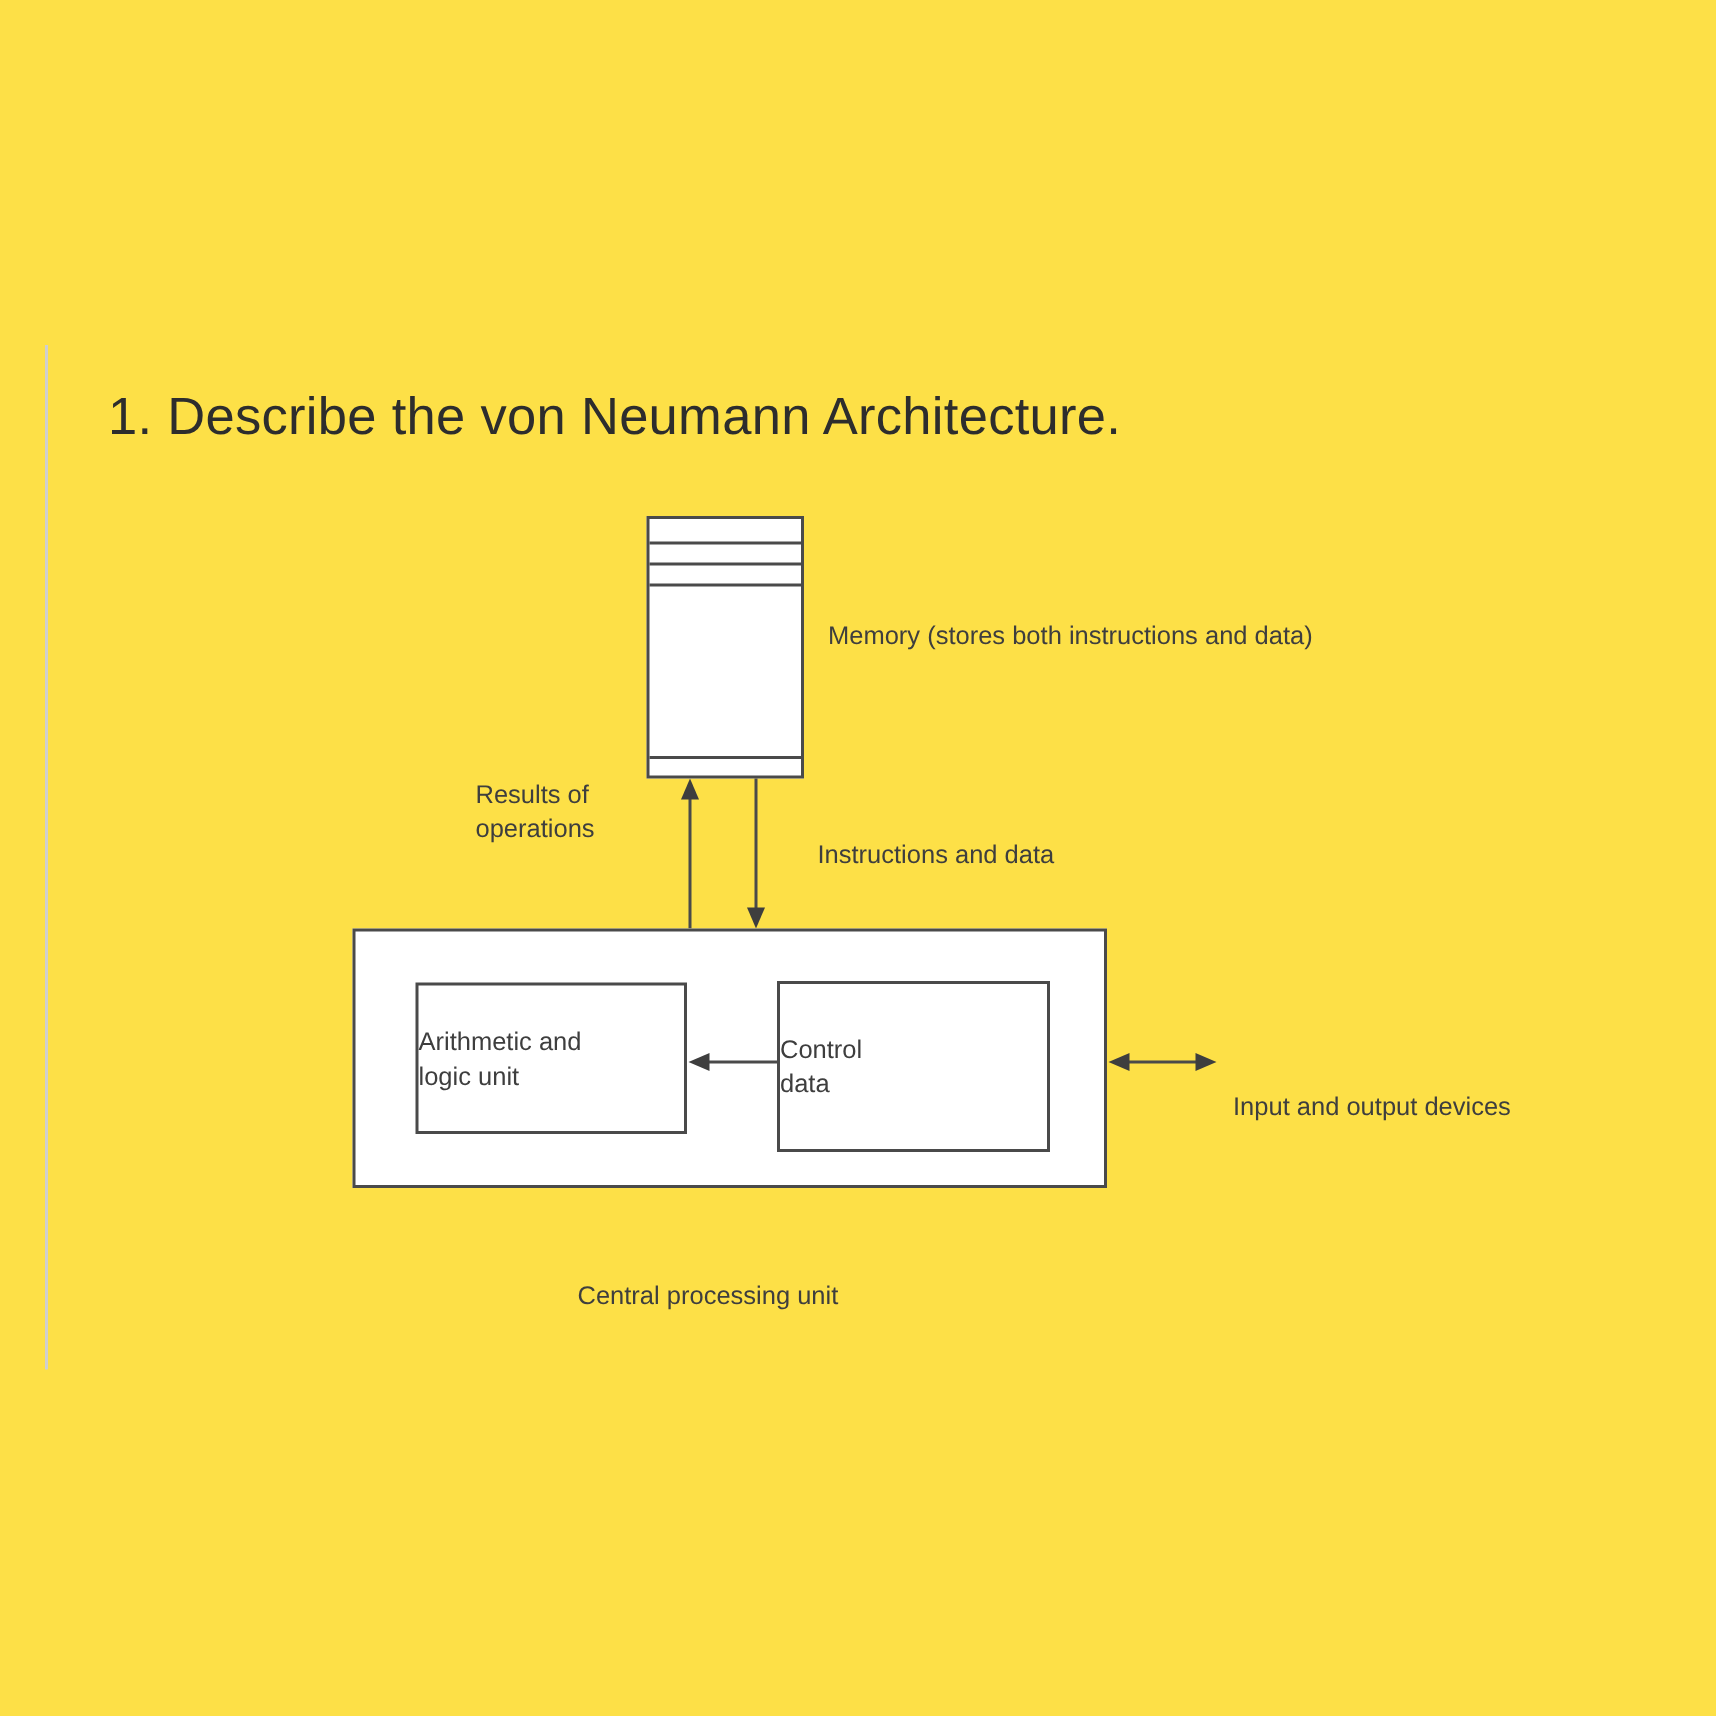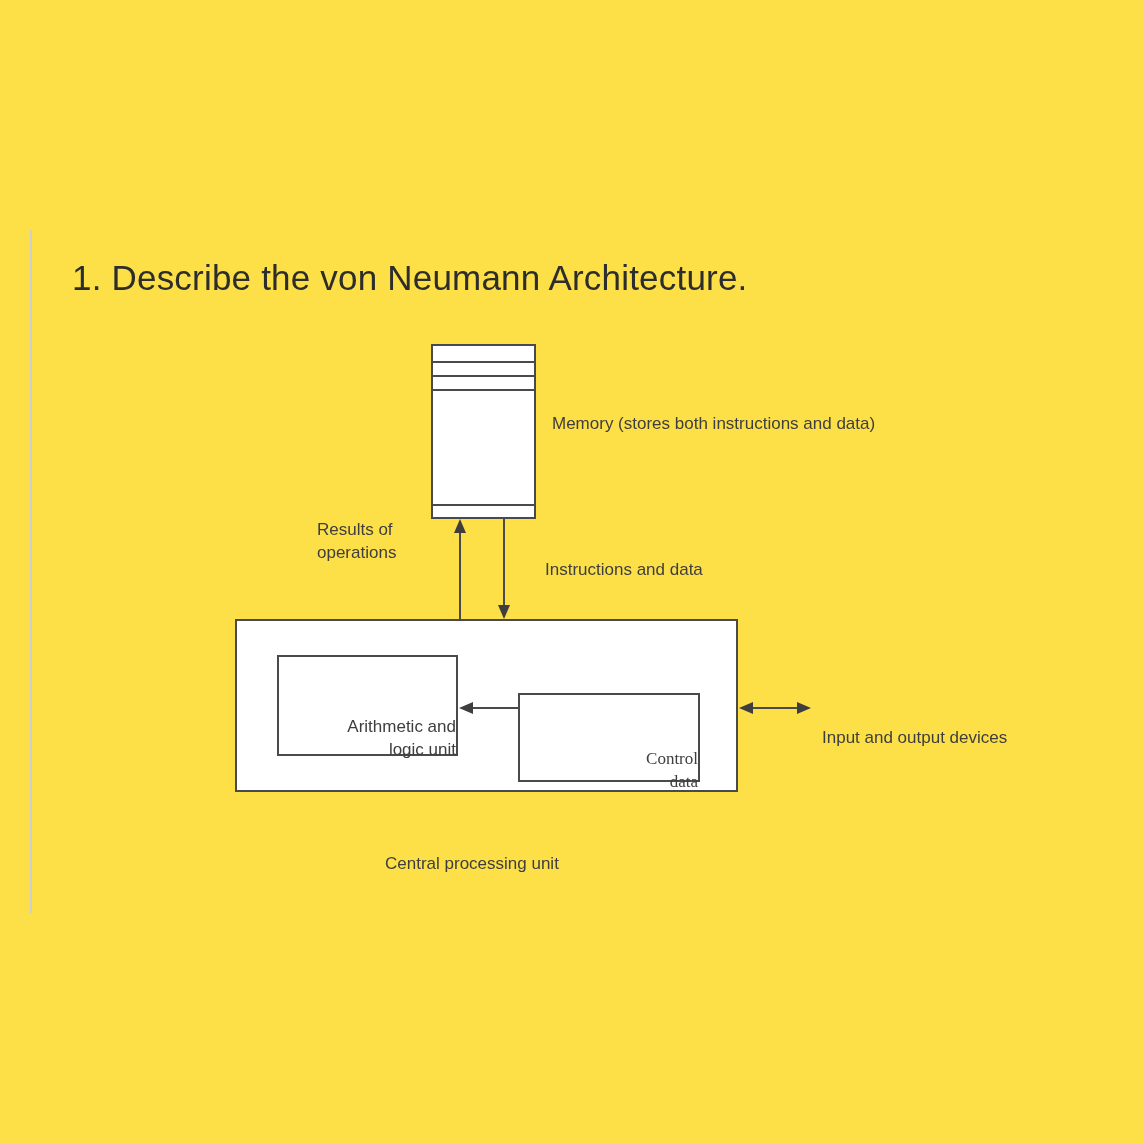--- a/index.html
+++ b/index.html
@@ -36,24 +36,23 @@
   .dline { position: absolute; background: #4a4a4a; }
   .dlabel {
     position: absolute;
     font-size: 17px;
     color: #3e3e3e;
     line-height: 23px;
     white-space: nowrap;
   }
   .center-label {
     display: flex; flex-direction: column;
-    align-items: flex-end; justify-content: center;
+    align-items: flex-start; justify-content: center;
     width: 100%; height: 100%;
     text-align: center;
-    margin-top: 32px;
   }
 
   
   .mem-line { position: absolute; left: 0; width: 100%; height: 2px; background: #4a4a4a; }
 
   
   .ah { position: absolute; width: 0; height: 0; }
   .ah-up    { border-left: 6px solid transparent; border-right: 6px solid transparent; border-bottom: 14px solid #3e3e3e; }
   .ah-down  { border-left: 6px solid transparent; border-right: 6px solid transparent; border-top: 14px solid #3e3e3e; }
   .ah-left  { border-top: 6px solid transparent; border-bottom: 6px solid transparent; border-right: 14px solid #3e3e3e; }
@@ -94,21 +93,21 @@
 
     <div class="dbox" style="left:235px; top:619px; width:503px; height:173px;"></div>
 
     <div class="dbox" style="left:277px; top:655px; width:181px; height:101px;">
       <div class="center-label dlabel" style="position:static;">
         <span>Arithmetic and</span>
         <span>logic unit</span>
       </div>
     </div>
 
-    <div class="dbox" style="left:518px; top:693px; width:182px; height:89px;font-family:Liberation Serif, serif;">
+    <div class="dbox" style="left:518px; top:654px; width:182px; height:114px;">
       <div class="center-label dlabel" style="position:static;">
         <span>Control</span>
         <span>data</span>
       </div>
     </div>
 
     <div class="dline" style="left:471px; top:707px; width:47px; height:2px;"></div>
     <div class="ah ah-left" style="left:459px; top:702px;"></div>
 
     <div class="dline" style="left:751px; top:707px; width:48px; height:2px;"></div>

